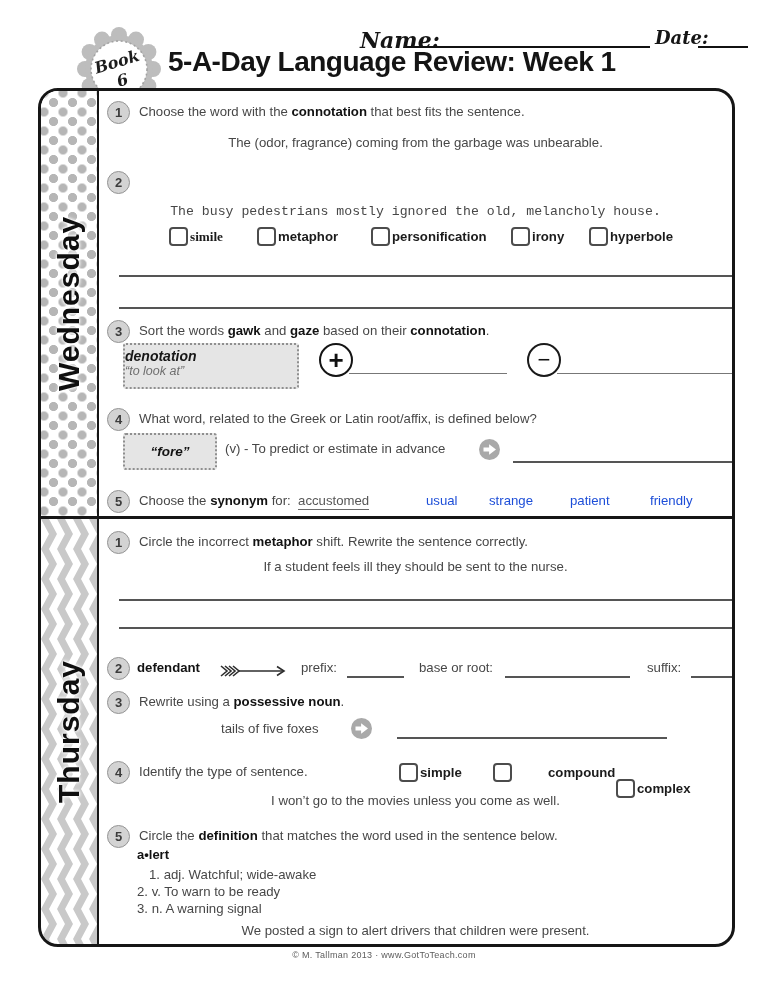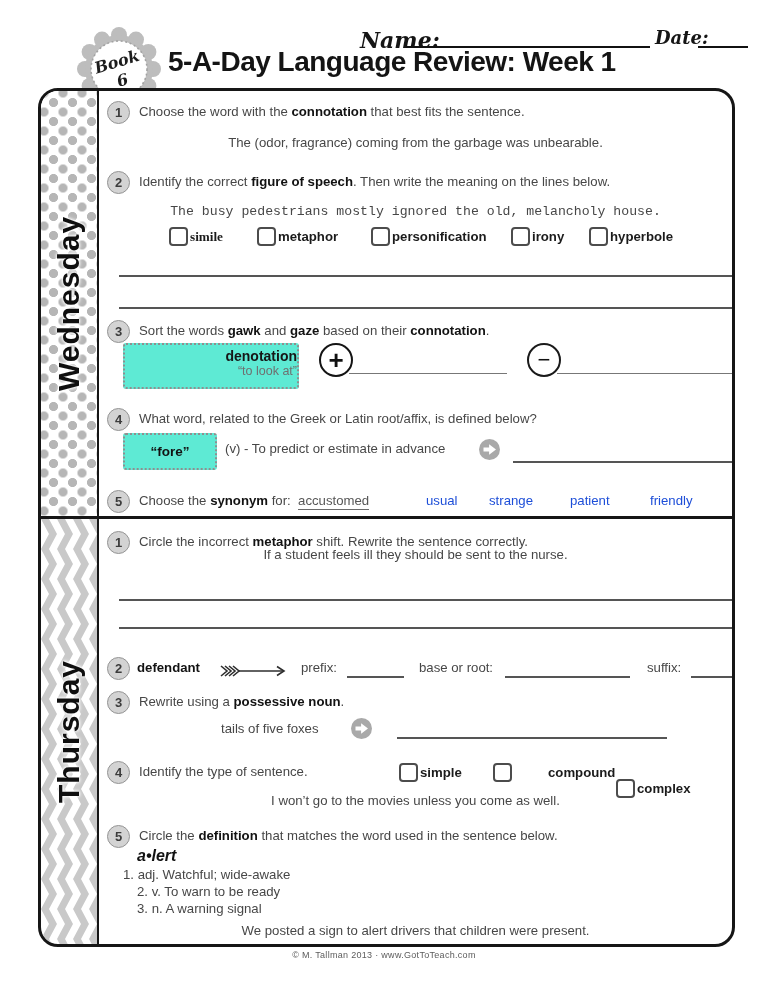--- a/index.html
+++ b/index.html
@@ -31,21 +31,21 @@
   
   .qrow{position:absolute;left:8px;right:6px;display:flex;align-items:flex-start;gap:9px;}
   .num{flex:none;width:21px;height:21px;border-radius:50%;background:#d3d3d3;border:1.5px solid #949494;
        color:#3c3c3c;font-weight:700;font-size:13px;display:flex;align-items:center;justify-content:center;}
   .ptext{padding-top:3px;}
   b{color:#121212;}
   .center{position:absolute;left:0;right:0;text-align:center;}
   .aline{position:absolute;border-top:2px solid #555;}
   .cb{position:absolute;display:flex;align-items:center;gap:2px;font-weight:700;color:#1b1b1b;}
   .cbox{width:15px;height:15px;border:2px solid #4c4c4c;border-radius:4px;background:#fff;flex:none;}
-  .dotbox{position:absolute;border:2px dotted #8f8f8f;border-radius:3px;text-align:right;background:#5eead4;}
+  .dotbox{position:absolute;border:2px dotted #8f8f8f;border-radius:3px;text-align:left;background:#e5e5e5;font-style:italic;}
   .dotbox .bt{font-weight:700;color:#161616;font-size:14px;line-height:16px;margin-top:3px;}
   .dotbox .bs{color:#6f6f6f;font-size:12.5px;line-height:14px;}
   .uword{color:#565656;border-bottom:1.6px solid #6a6a6a;padding-bottom:1px;}
   .opt{position:absolute;color:#1d4ed8;}
   .abs{position:absolute;}
   .footer{position:absolute;left:0;right:0;top:950px;text-align:center;font-size:9px;color:#5c5c5c;letter-spacing:.3px;}
 </style>
 </head>
 <body>
 
@@ -90,21 +90,20 @@
       <div class="content">
 
         <div class="qrow" style="top:10px;">
           <span class="num">1</span>
           <span class="ptext"><span>Choose the word with the </span><b>connotation</b><span> that best fits the sentence.</span></span>
         </div>
         <div class="center" style="top:44px;">The (odor, fragrance) coming from the garbage was unbearable.</div>
 
         <div class="qrow" style="top:80px;">
           <span class="num">2</span>
-          <span class="ptext"><span>Identify the correct </span><b>figure of speech</b><span>.  Then write the meaning on the lines below.</span></span>
         </div>
         <div class="center" style="top:113px;font-family:Liberation Mono, monospace;">The busy pedestrians mostly ignored the old, melancholy house.</div>
 
         <div class="cb" style="top:136px;left:70px;font-family:Liberation Serif, serif;">
             <span class="cbox"></span>
             <span>simile</span>
           </div>
         <div class="cb" style="top:136px;left:158px;">
             <span class="cbox"></span>
             <span>metaphor</span>
@@ -178,21 +177,21 @@
           <rect width="56" height="430" fill="url(#chv)"></rect>
         </svg>
         <div class="daylabel">Thursday</div>
       </div>
       <div class="content">
 
         <div class="qrow" style="top:12px;">
           <span class="num">1</span>
           <span class="ptext"><span>Circle the incorrect </span><b>metaphor</b><span> shift.  Rewrite the sentence correctly.</span></span>
         </div>
-        <div class="center" style="top:28px;">If a student feels ill they should be sent to the nurse.</div>
+        <div class="center" style="top:40px;">If a student feels ill they should be sent to the nurse.</div>
         <div class="aline" style="top:80px;left:20px;width:613px;"></div>
         <div class="aline" style="top:108px;left:20px;width:613px;"></div>
 
         <div class="abs" style="top:138px;left:8px;right:6px;height:24px;">
           <span class="num abs" style="left:0;top:0;">2</span>
           <b class="abs" style="left:30px;top:3px;">defendant</b>
           <svg class="abs" style="left:112px;top:6px;" width="72" height="16" viewBox="0 0 72 16">
             <g fill="none" stroke="#2e2e2e" stroke-width="1.6">
               <path d="M2 3 L8 8 L2 13"></path>
                 <path d="M6 3 L12 8 L6 13"></path>
@@ -236,22 +235,22 @@
         <div class="cb" style="top:260px;left:517px;">
             <span class="cbox"></span>
             <span>complex</span>
           </div>
         <div class="center" style="top:274px;">I won’t go to the movies unless you come as well.</div>
 
         <div class="qrow" style="top:306px;">
           <span class="num">5</span>
           <span class="ptext"><span>Circle the </span><b>definition</b><span> that matches the word used in the sentence below.</span></span>
         </div>
-        <b class="abs" style="top:328px;left:38px;font-size:16px;font-style:italic;">a•lert</b>
-        <div class="abs" style="top:348px;left:24px;">1. adj. Watchful; wide-awake</div>
+        <b class="abs" style="top:328px;left:38px;font-size:13px;">a•lert</b>
+        <div class="abs" style="top:348px;left:50px;">1. adj. Watchful; wide-awake</div>
         <div class="abs" style="top:365px;left:38px;">2. v. To warn to be ready</div>
         <div class="abs" style="top:382px;left:38px;">3. n. A warning signal</div>
         <div class="center" style="top:404px;">We posted a sign to alert drivers that children were present.</div>
       </div>
     </section>
   </div>
 
   <div class="footer">© M. Tallman 2013 · www.GotToTeach.com</div>
 </div>
 

